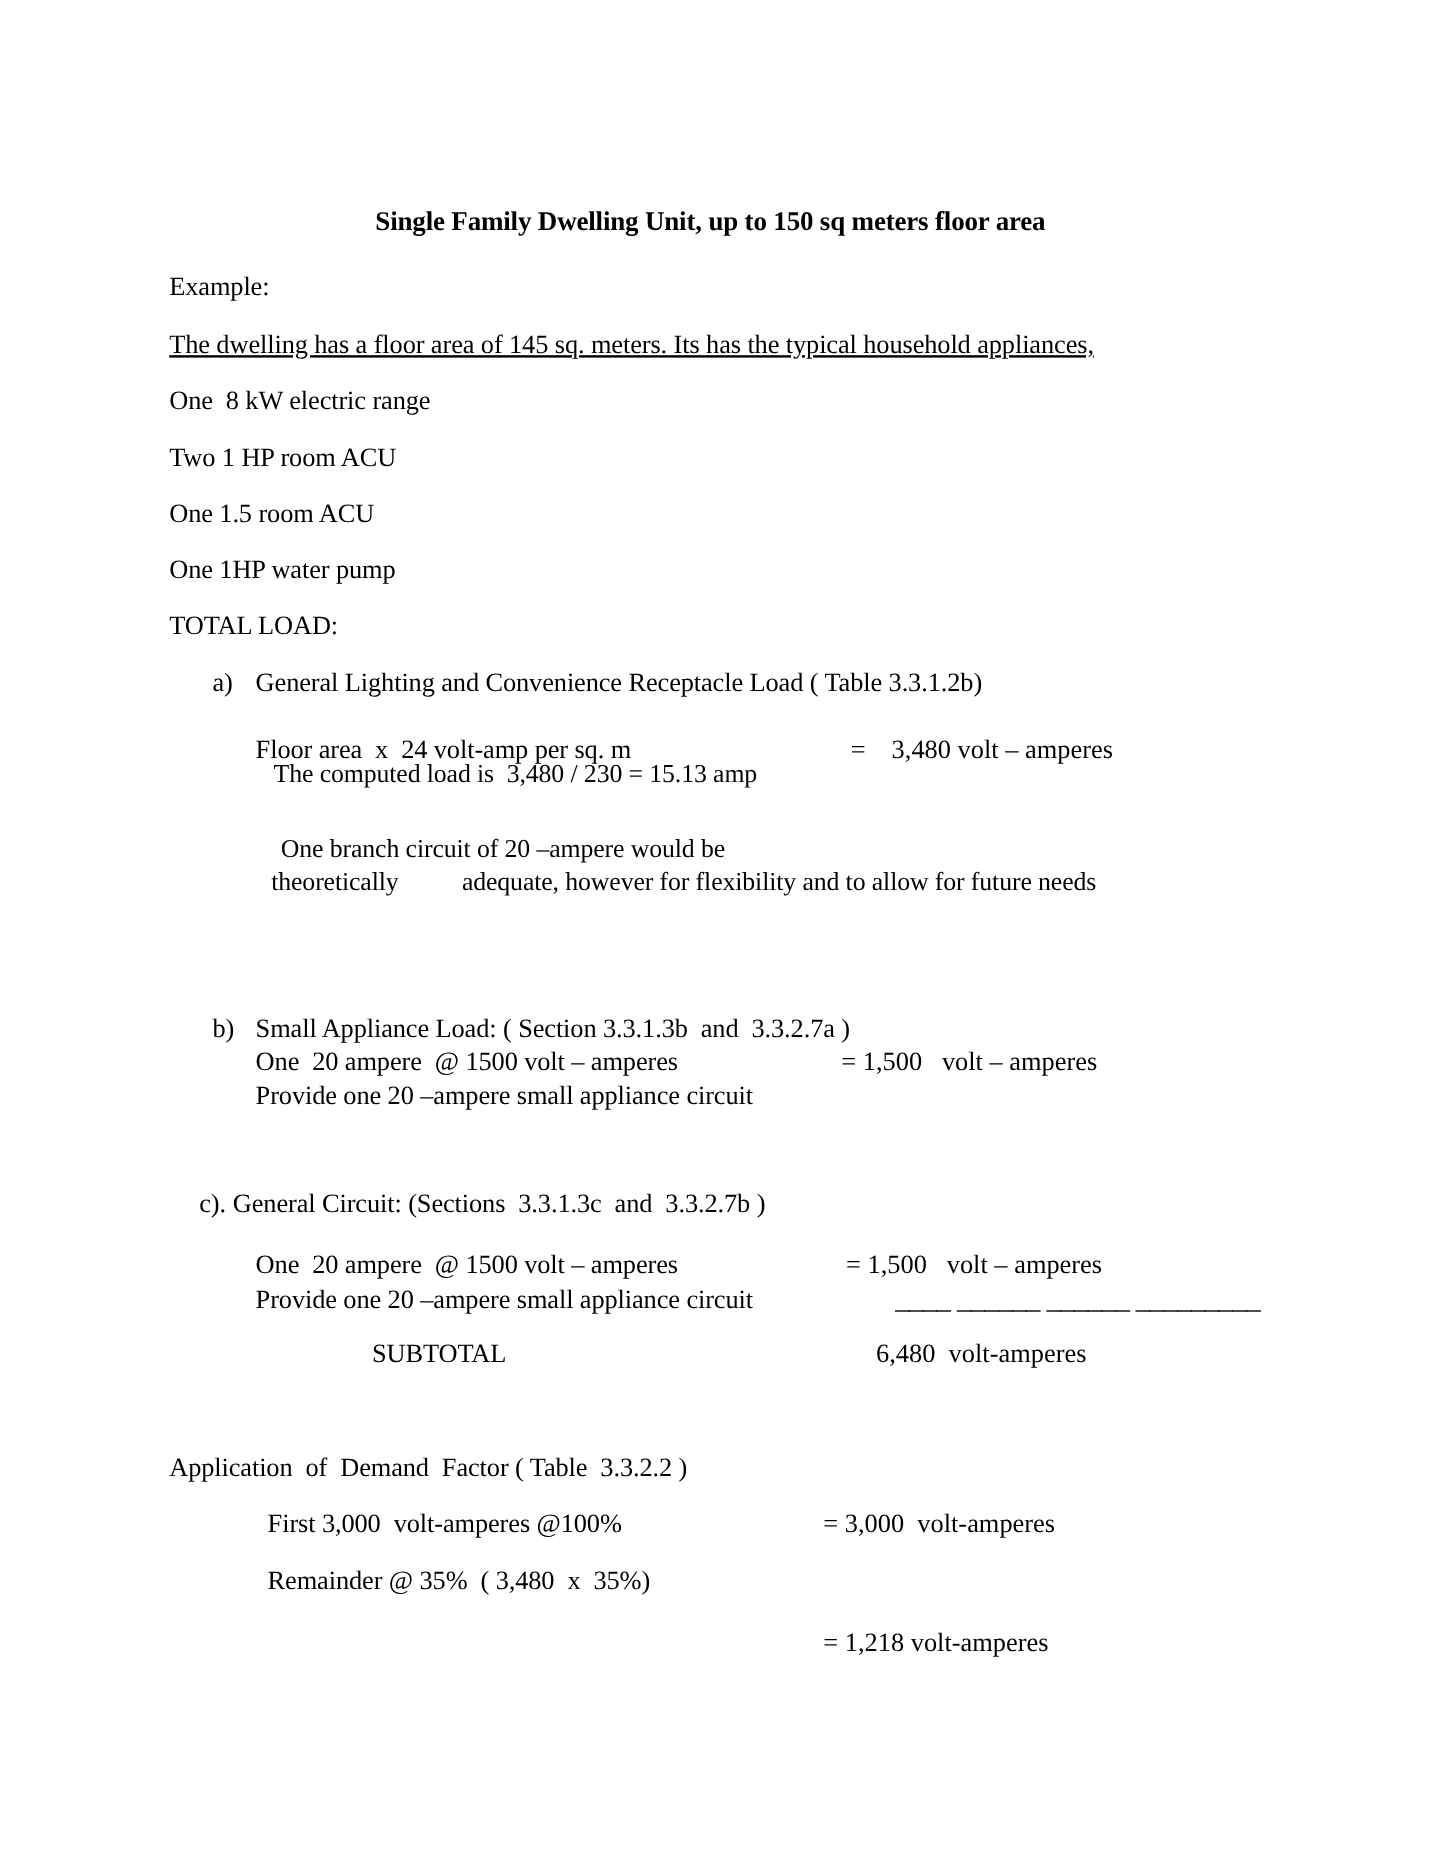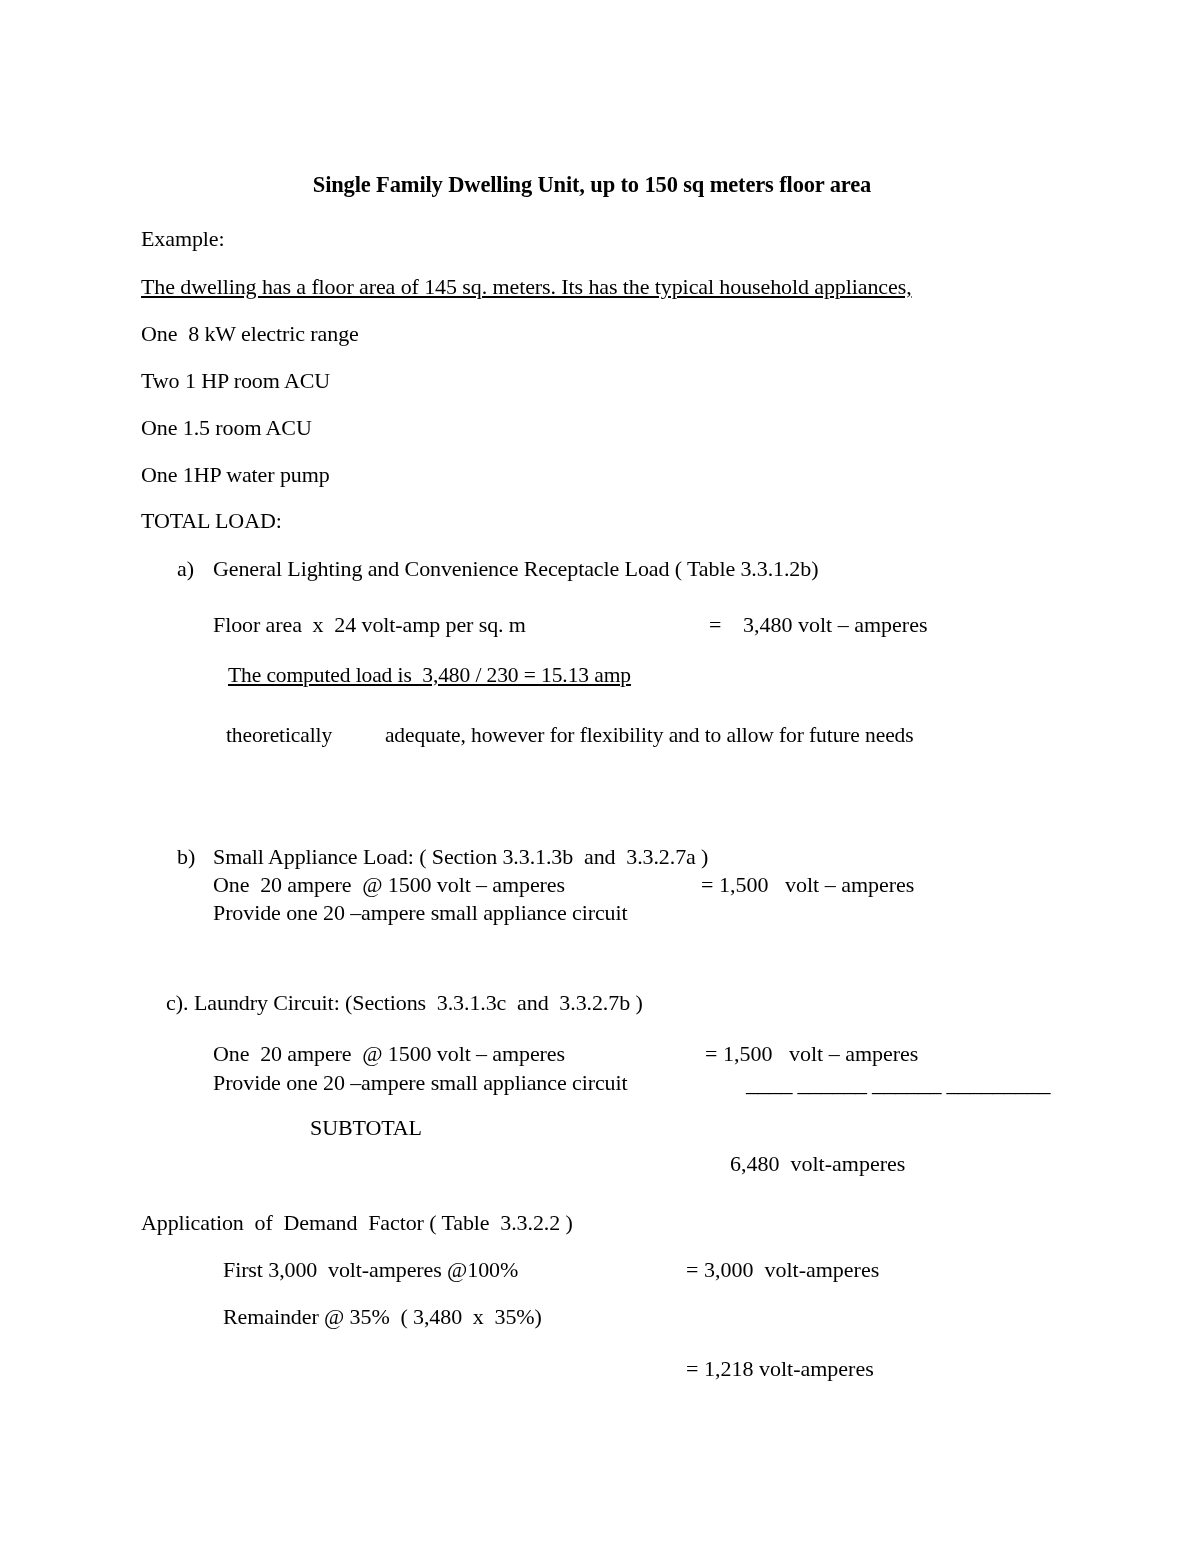--- a/index.html
+++ b/index.html
@@ -80,42 +80,43 @@
 
   <div class="ln body-line" style="top:508px;">TOTAL LOAD:</div>
 
   <div class="ln marker" style="top:556px;">a)</div>
   <div class="ln indent1" style="top:556px;">General Lighting and Convenience Receptacle Load ( Table 3.3.1.2b)</div>
 
   <div class="ln indent1" style="top:612px;">Floor area  x  24 volt-amp per sq. m</div>
   <div class="val" style="left:709px; top:612px;">=</div>
   <div class="val" style="left:743px; top:612px;">3,480 volt – amperes</div>
 
-  <div class="ln indent-note" style="top:662px;text-decoration:underline;">The computed load is  3,480 / 230 = 15.13 amp</div>
+  <div class="ln indent-note" style="top:632px;">The computed load is  3,480 / 230 = 15.13 amp</div>
+  <div class="ln indent-note2" style="top:694px;">One branch circuit of 20 –ampere would be</div>
   <div class="ln indent-note" style="left:226px; top:722px;">theoretically          adequate, however for flexibility and to allow for future needs</div>
 
   <div class="ln marker" style="top:844px;">b)</div>
   <div class="ln indent1" style="top:844px;">Small Appliance Load: ( Section 3.3.1.3b  and  3.3.2.7a )</div>
 
   <div class="ln indent1" style="top:872px;">One  20 ampere  @ 1500 volt – amperes</div>
   <div class="val" style="left:701px; top:872px;">= 1,500   volt – amperes</div>
 
   <div class="ln indent1" style="top:900px;">Provide one 20 –ampere small appliance circuit</div>
 
   <div class="ln marker-c" style="top:990px;">c).</div>
-  <div class="ln" style="left:194px; top:990px;">Laundry Circuit: (Sections  3.3.1.3c  and  3.3.2.7b )</div>
+  <div class="ln" style="left:194px; top:990px;">General Circuit: (Sections  3.3.1.3c  and  3.3.2.7b )</div>
 
   <div class="ln indent1" style="top:1041px;">One  20 ampere  @ 1500 volt – amperes</div>
   <div class="val" style="left:705px; top:1041px;">= 1,500   volt – amperes</div>
 
   <div class="ln indent1" style="top:1070px;">Provide one 20 –ampere small appliance circuit</div>
   <div class="rule" style="left:709px; top:1070px;">____ ______ ______ _________</div>
 
   <div class="ln indent-sub" style="top:1115px;">SUBTOTAL</div>
-  <div class="val" style="left:730px; top:1115px;margin-top:36px;">6,480  volt-amperes</div>
+  <div class="val" style="left:730px; top:1115px;">6,480  volt-amperes</div>
 
   <div class="ln body-line" style="top:1210px;">Application  of  Demand  Factor ( Table  3.3.2.2 )</div>
 
   <div class="ln indent-df" style="top:1257px;">First 3,000  volt-amperes @100%</div>
   <div class="val" style="left:686px; top:1257px;">= 3,000  volt-amperes</div>
 
   <div class="ln indent-df" style="top:1304px;">Remainder @ 35%  ( 3,480  x  35%)</div>
   <div class="val" style="left:686px; top:1356px;">= 1,218 volt-amperes</div>
 
 </div>

